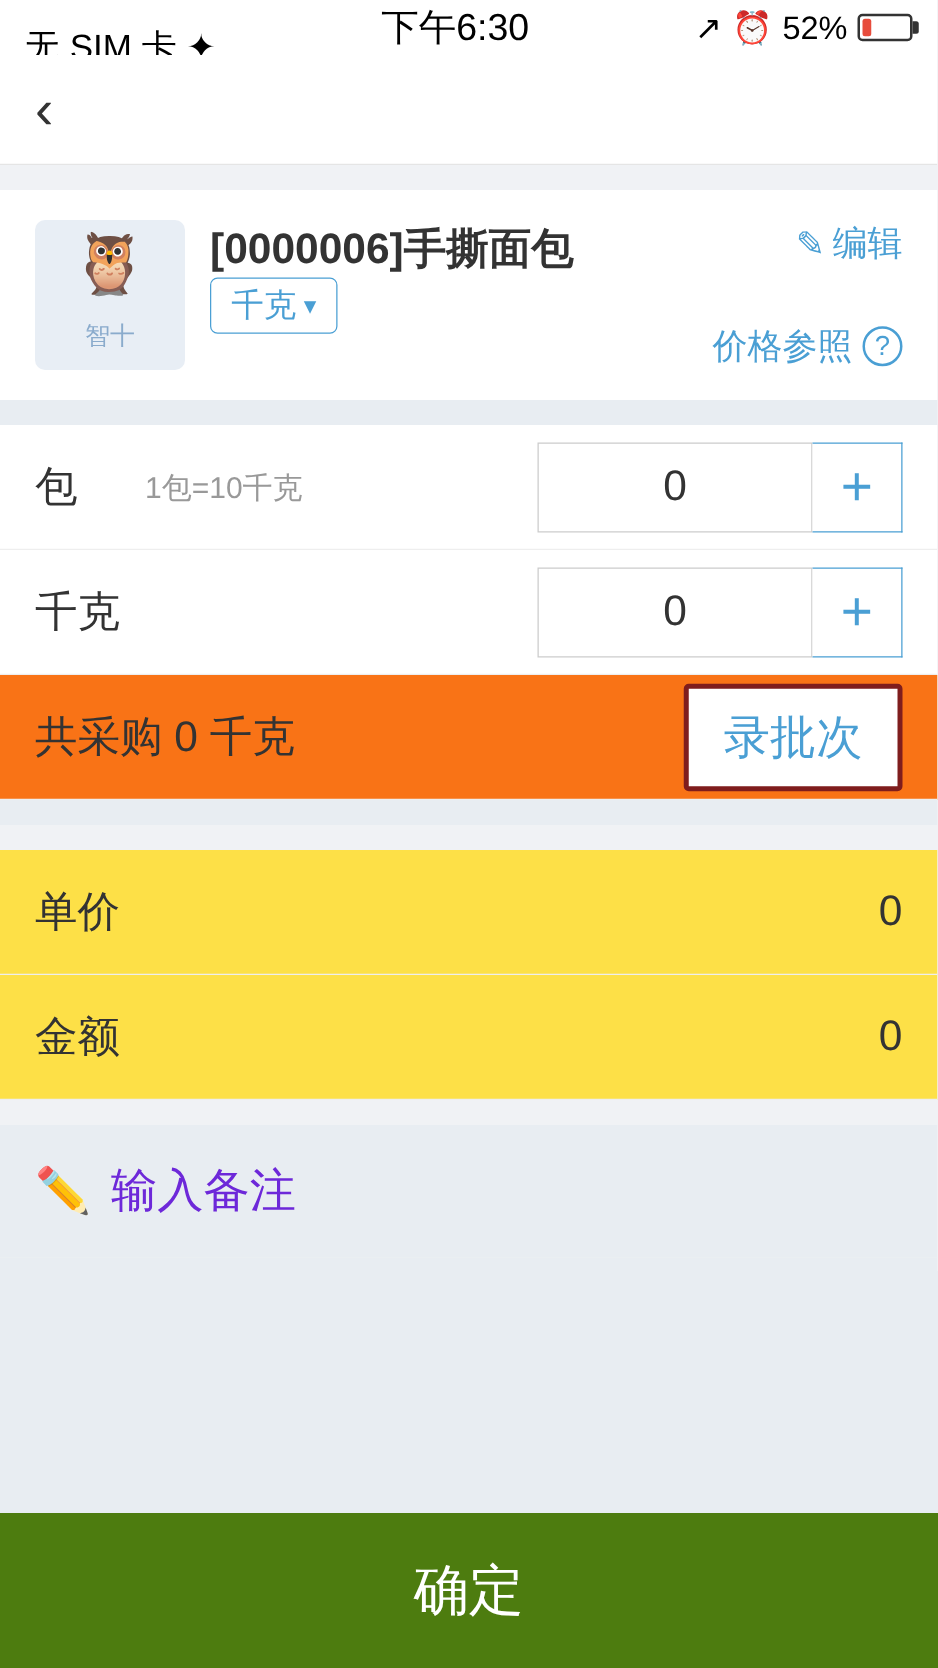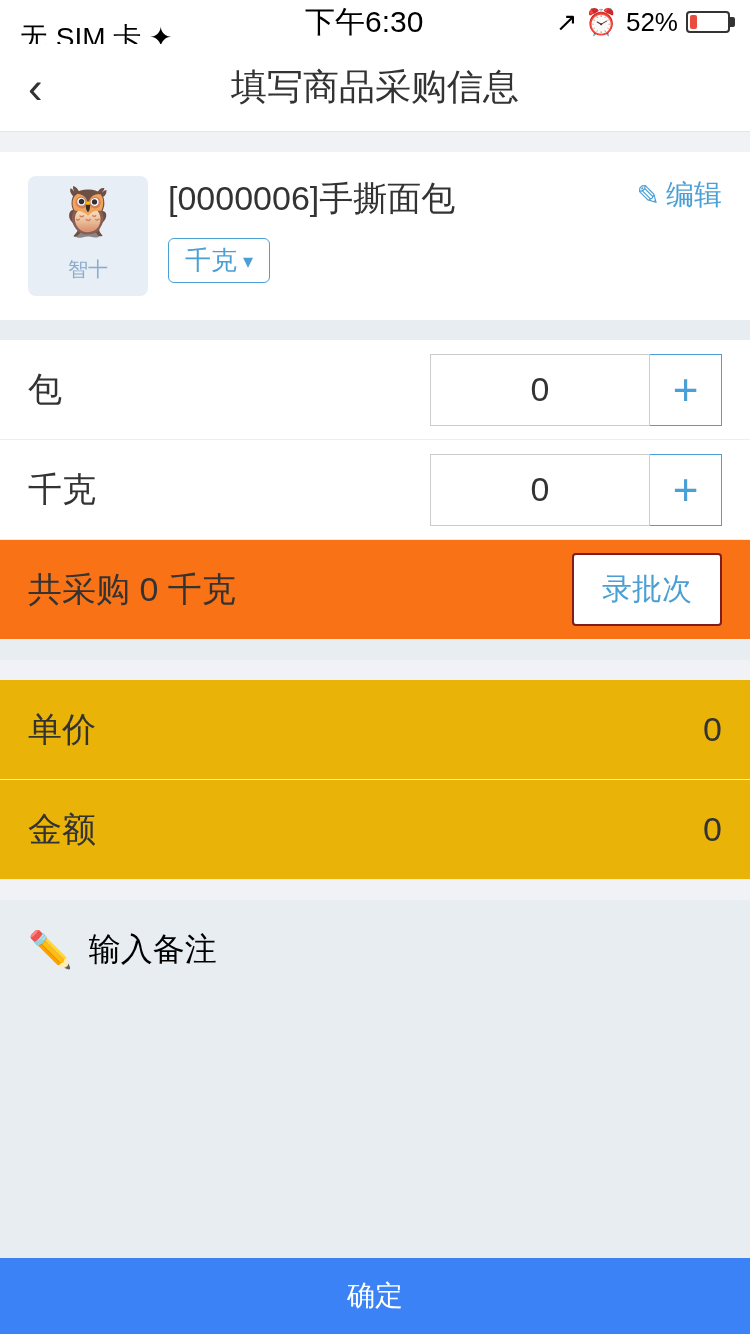--- a/index.html
+++ b/index.html
@@ -103,22 +103,22 @@
     .product-image-inner {
       color: #8aabcc;
       font-size: 48px;
       text-align: center;
       line-height: 1;
     }
     .product-info { flex: 1; }
     .product-name {
       font-size: 34px;
       color: #333;
-      font-weight: 400;
-      margin-bottom: 16px;
+      font-weight: 700;
+      margin-bottom: 0;
     }
     .product-unit-row {
       display: flex;
       align-items: center;
       gap: 12px;
       font-size: 28px;
       color: #666;
     }
     .unit-badge {
       border: 1px solid #4a9fd4;
@@ -230,32 +230,32 @@
       height: 100px;
       background: #f97316;
       border-bottom: 1px solid #eee;
     }
     .summary-text {
       font-size: 34px;
       color: #333;
     }
     .batch-btn {
       margin-left: auto;
-      border: 2px solid #7f1d1d;
-      color: #4a9fd4;
-      font-size: 30px;
+      border: 4px solid #7f1d1d;
+      color: #4a9fd4;
+      font-size: 37px;
       padding: 14px 28px;
       border-radius: 4px;
       background: #fff;
       cursor: pointer;
     }
 
     
     .price-section {
-      background: #eab308;
+      background: #fde047;
       margin-top: 20px;
     }
     .price-row {
       display: flex;
       align-items: center;
       padding: 0 28px;
       height: 100px;
       border-bottom: 1px solid #eee;
     }
     .price-label {
@@ -276,38 +276,38 @@
       display: flex;
       align-items: center;
       gap: 16px;
       min-height: 100px;
     }
     .notes-icon {
       color: #999;
       font-size: 36px;
     }
     .notes-placeholder {
-      font-size: 32px;
-      color: #000000;
+      font-size: 37px;
+      color: #6d28d9;
     }
 
     
     .empty-area {
       flex: 1;
       background: #e8edf2;
       min-height: 300px;
     }
 
     
     .confirm-btn {
       width: 750px;
-      height: 76px;
-      background: #3b82f6;
+      height: 124px;
+      background: #4d7c0f;
       color: #fff;
-      font-size: 28px;
+      font-size: 44px;
       border: none;
       cursor: pointer;
       display: flex;
       align-items: center;
       justify-content: center;
       position: fixed;
       bottom: 0;
       left: 0;
     }
 
@@ -331,21 +331,20 @@
       <span>⏰</span>
       <span>52%</span>
       <div class="battery-icon">
         <div class="battery-fill"></div>
       </div>
     </div>
   </div>
 
   <div class="nav-bar">
     <span class="nav-back">‹</span>
-    <span class="nav-title">填写商品采购信息</span>
   </div>
 
   <div class="product-card">
     <div class="product-image">
       <div class="product-image-inner">
         🦉<br><span style="font-size:20px;color:#8aabcc;">智十</span>
       </div>
     </div>
     <div class="product-info">
       <div class="product-name">[0000006]手撕面包</div>
@@ -353,28 +352,33 @@
         <div class="unit-badge">
           <span>千克</span>
           <span class="arrow">▾</span>
         </div>
       </div>
     </div>
     <span class="edit-btn">
       <span>✎</span>
       <span>编辑</span>
     </span>
+    <span class="price-ref">
+      <span>价格参照</span>
+      <span class="help-circle">?</span>
+    </span>
   </div>
 
   <div class="section-divider"></div>
 
   <div class="input-section">
 
     <div class="input-row">
       <span class="input-label">包</span>
+      <span class="input-sublabel">1包=10千克</span>
       <div class="input-control">
         <input class="number-input" type="text" value="0" style="">
         <button class="plus-btn">+</button>
       </div>
     </div>
 
     <div class="input-row">
       <span class="input-label">千克</span>
       <div class="input-control">
         <input class="number-input" type="text" value="0" style="">

